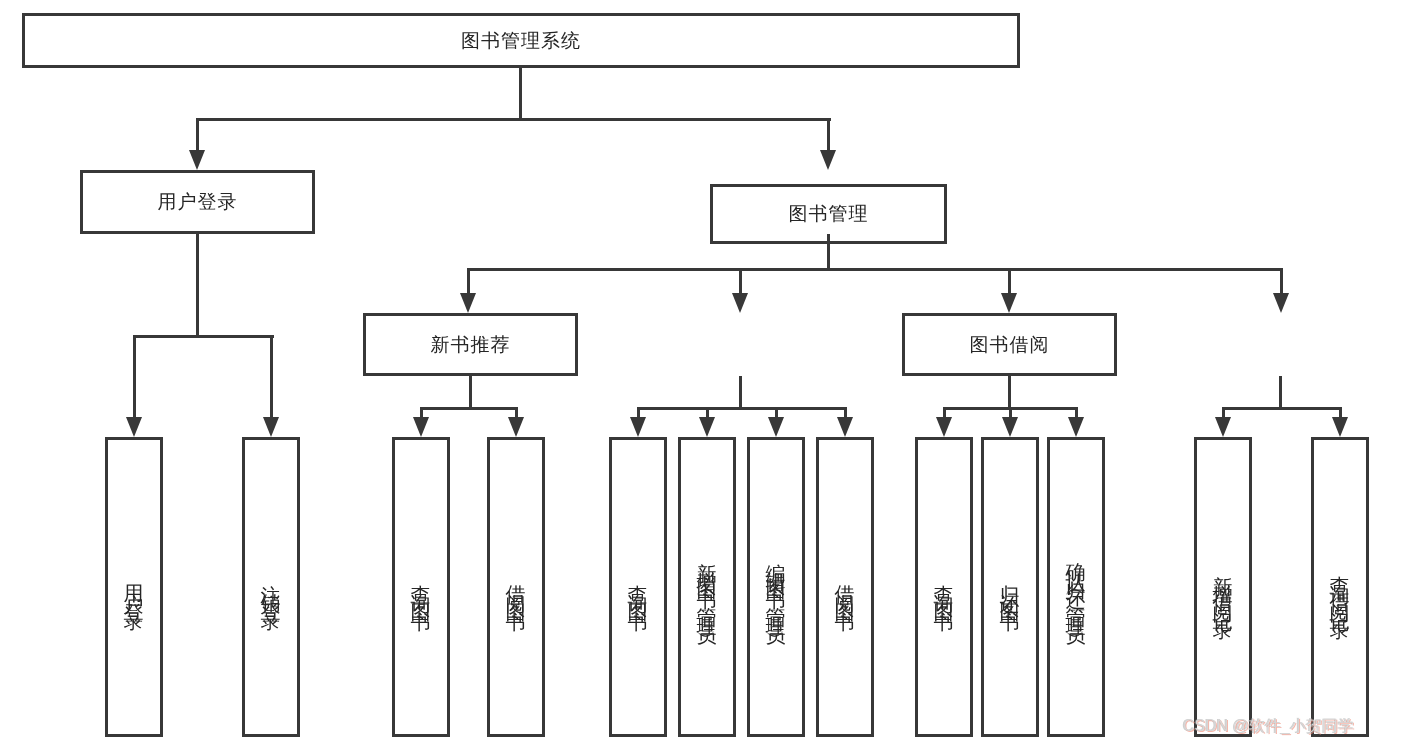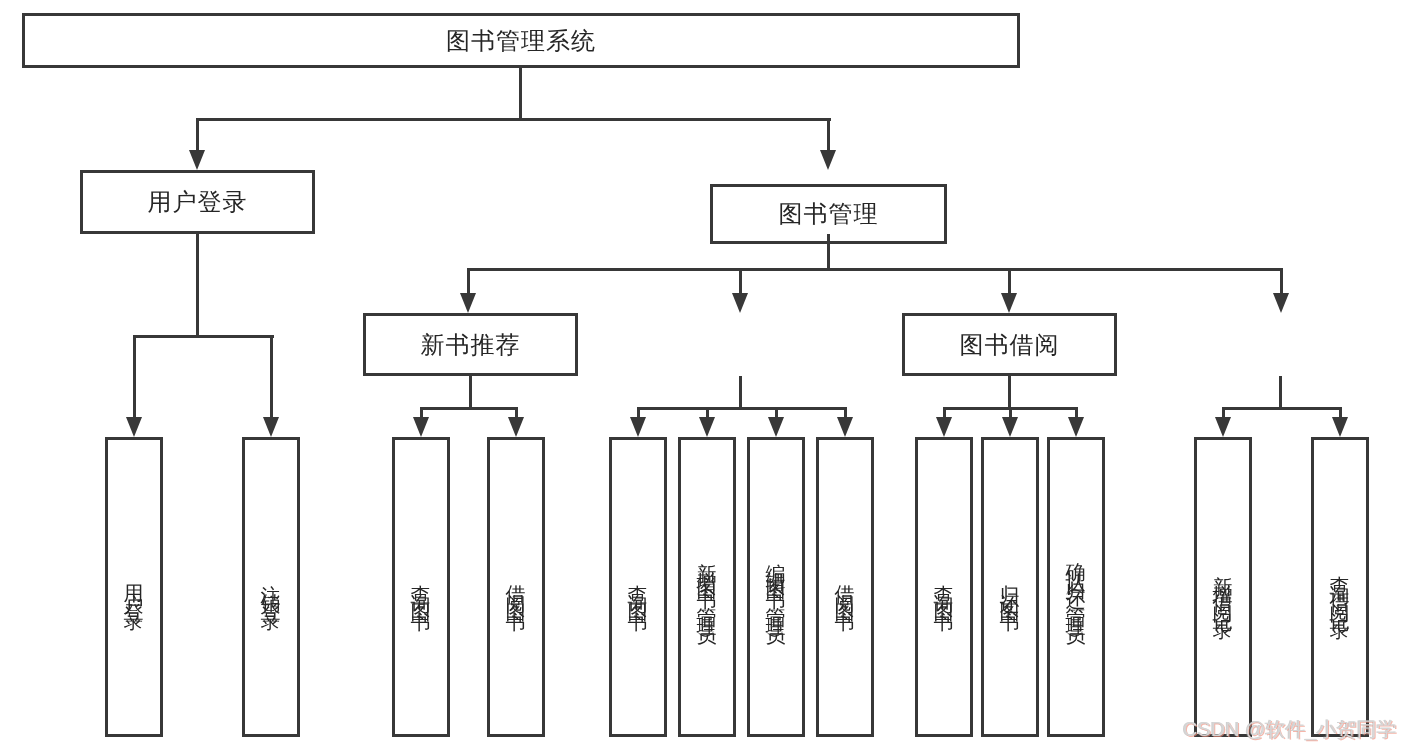--- a/index.html
+++ b/index.html
@@ -3,40 +3,40 @@
 <meta charset="utf-8">
 <style>
   html,body{margin:0;padding:0;background:#ffffff;}
   .stage{
     position:relative;width:1405px;height:747px;background:#ffffff;overflow:hidden;
     font-family:"Liberation Sans","DejaVu Sans",sans-serif;color:#262626;
   }
   .node{
     position:absolute;box-sizing:border-box;background:#ffffff;border:3px solid #383838;
     display:flex;align-items:center;justify-content:center;
-    font-size:24px;letter-spacing:1px;font-weight:500;
+    font-size:19px;letter-spacing:1px;font-weight:500;
   }
   .leaf{
     position:absolute;box-sizing:border-box;background:#ffffff;border:3px solid #383838;
     width:58px;height:300px;top:437px;
     display:flex;align-items:center;justify-content:center;
   }
   .vtext{
     writing-mode:vertical-rl;text-orientation:mixed;
     font-size:20px;line-height:1;letter-spacing:9px;font-weight:500;white-space:nowrap;
   }
   .vline{position:absolute;width:3px;background:#383838;}
   .hline{position:absolute;height:3px;background:#383838;}
   .arrow{
     position:absolute;width:0;height:0;
     border-left:8px solid transparent;border-right:8px solid transparent;
     border-top:20px solid #383838;
   }
   .watermark{
-    position:absolute;left:1183px;top:716px;font-size:20px;font-weight:500;
+    position:absolute;left:1183px;top:716px;font-size:16px;font-weight:500;
     color:#d6d6d6;text-shadow:1px 1px 0 rgba(239,143,124,.65), -1px 0 0 rgba(160,160,160,.5);
     white-space:nowrap;
   }
 </style>
 </head>
 <body>
 
 <div class="stage">
 
   <div class="node" style="left:22px;top:13px;width:998px;height:55px;">

